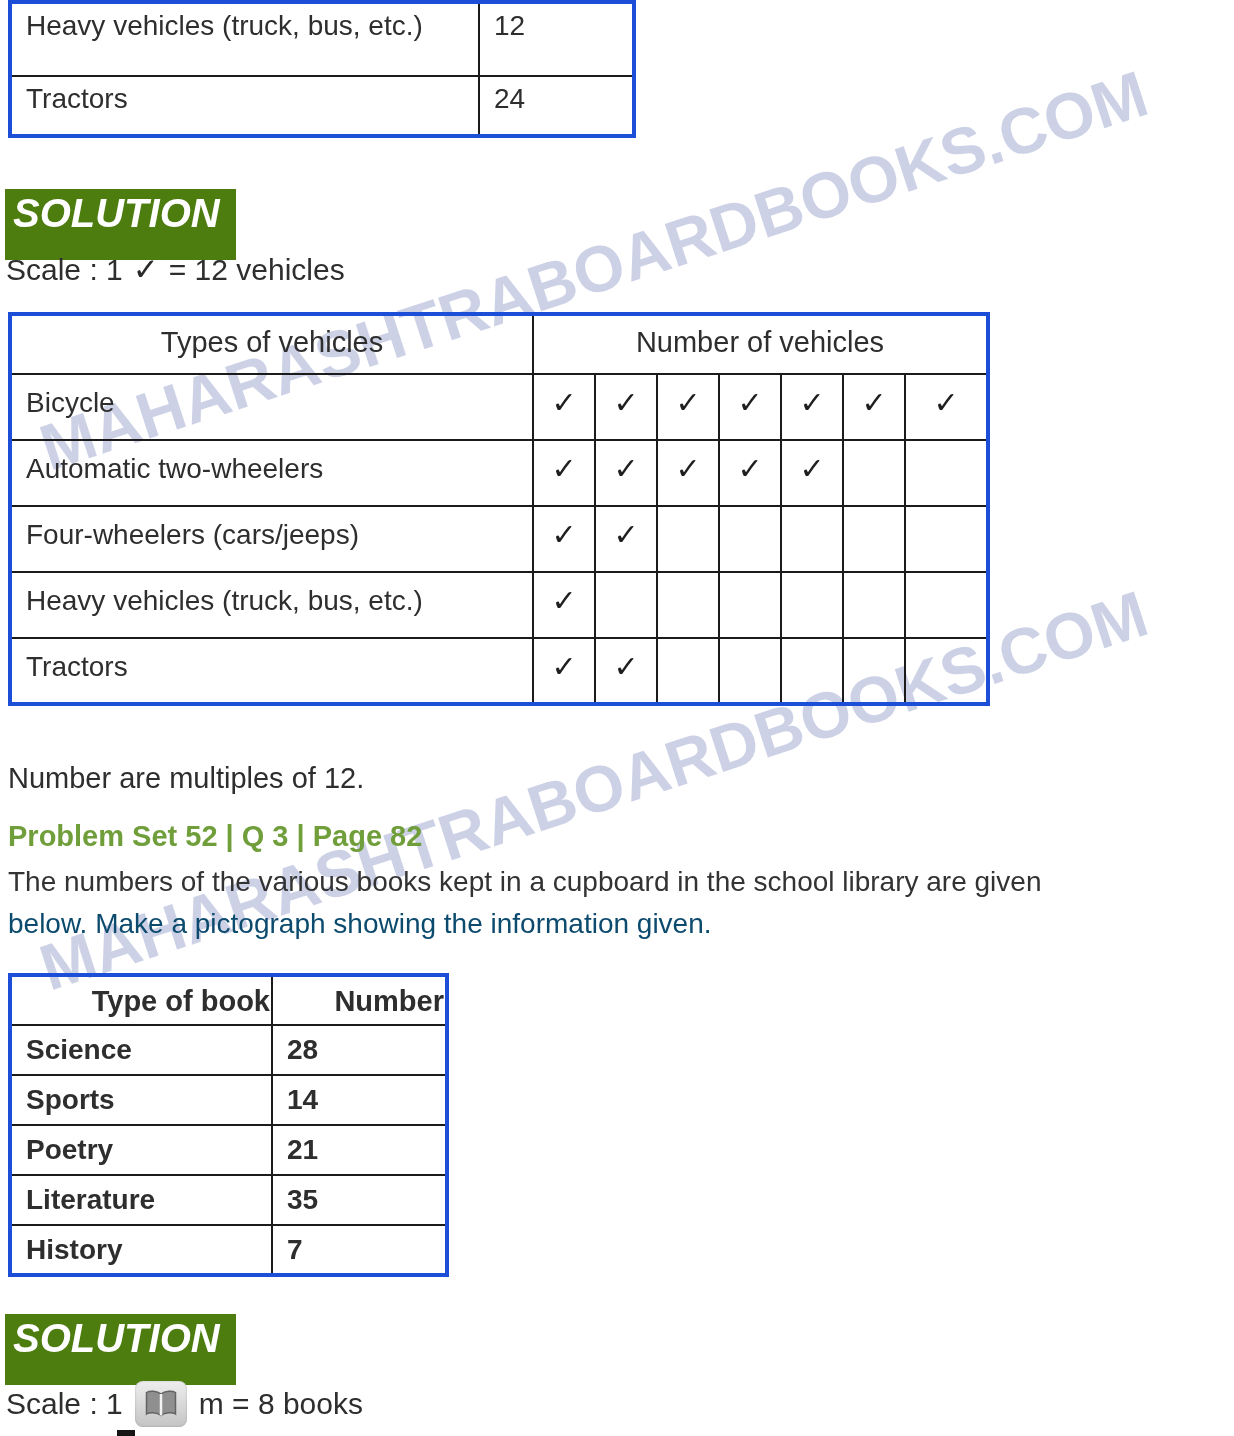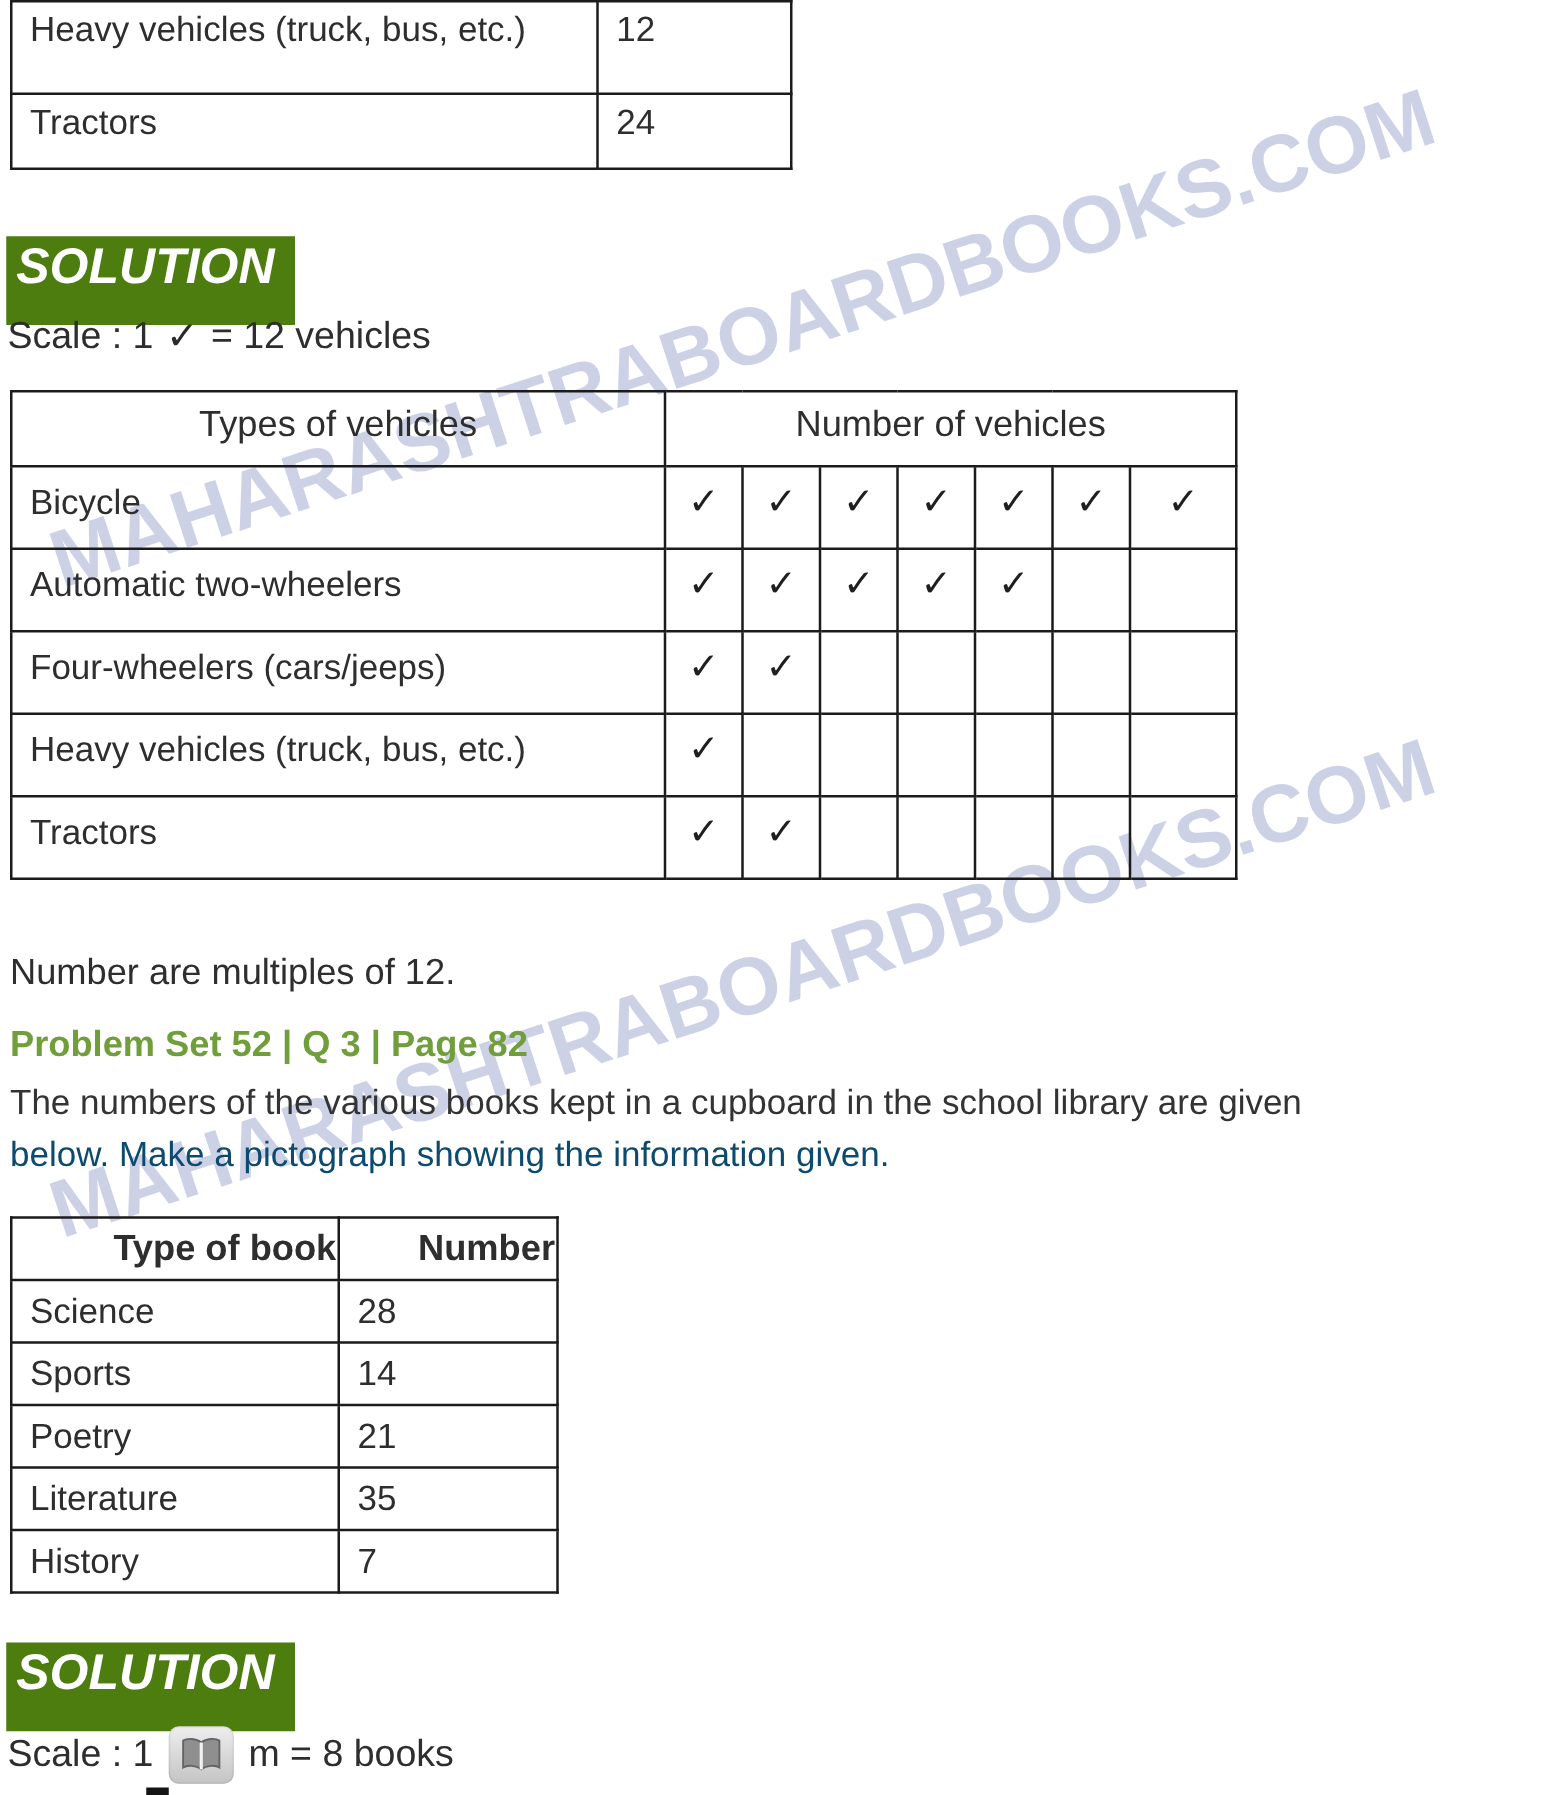--- a/index.html
+++ b/index.html
@@ -14,42 +14,42 @@
     font-weight:bold;font-size:65px;line-height:80px;
     color:rgba(170,179,213,0.60);
     transform:rotate(-18deg);transform-origin:left bottom;
     pointer-events:none;
   }
   #wm-a{left:55px;top:408px;}
   #wm-b{left:55px;top:928px;}
 
   
   table{border-collapse:collapse;position:absolute;z-index:1;table-layout:fixed;background:transparent;}
-  table{border:1px solid #1d4ed8;}
+  table{border:4px solid #1d4ed8;}
   td,th{border:2px solid #1b1b1b;background:transparent;}
 
   
   #top-table{left:8px;top:0;width:624px;}
   #top-table tr.r1{height:74px;}
   #top-table tr.r2{height:60px;}
   #top-table td{font-size:28px;line-height:32px;vertical-align:top;padding:6px 8px 4px 14px;}
 
   
   #picto-table{left:8px;top:312px;width:982px;}
   #picto-table thead tr{height:60px;}
   #picto-table tbody tr{height:66px;}
   #picto-table th{font-size:29px;font-weight:normal;text-align:center;vertical-align:top;padding-top:10px;}
   #picto-table td{vertical-align:top;}
   #picto-table td.label{font-size:28px;padding:12px 6px 0 14px;text-align:left;}
   #picto-table td.check{font-size:30px;text-align:center;padding-top:10px;color:#1f1f1f;}
 
   
   #book-table{left:8px;top:973px;width:437px;}
   #book-table thead tr{height:50px;}
-  #book-table tbody tr{height:50px;}
+  #book-table tbody tr{height:50px;font-weight:bold;}
   #book-table th{font-size:29px;font-weight:bold;text-align:right;vertical-align:top;padding-top:8px;}
   #book-table td{font-size:28px;vertical-align:top;padding:8px 6px 0 14px;}
 
   
   .solution-badge{
     position:absolute;left:5px;z-index:1;
     background:#4d7c0f;color:#ffffff;
     font-style:italic;font-weight:bold;font-size:40px;
     padding:2px 16px 24px 8px;
   }

